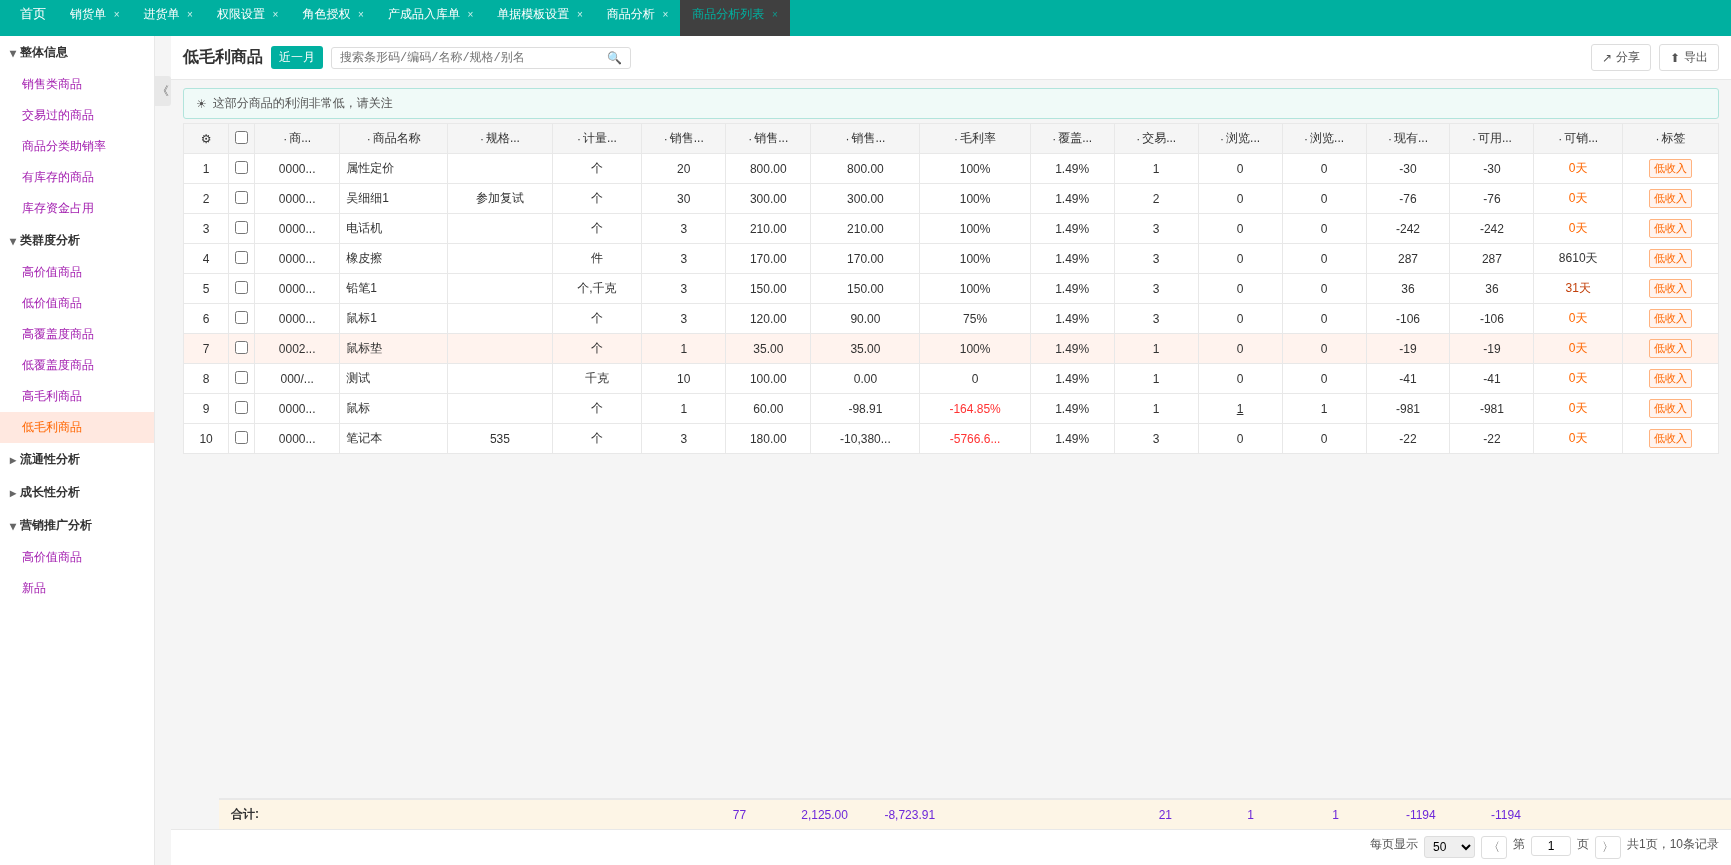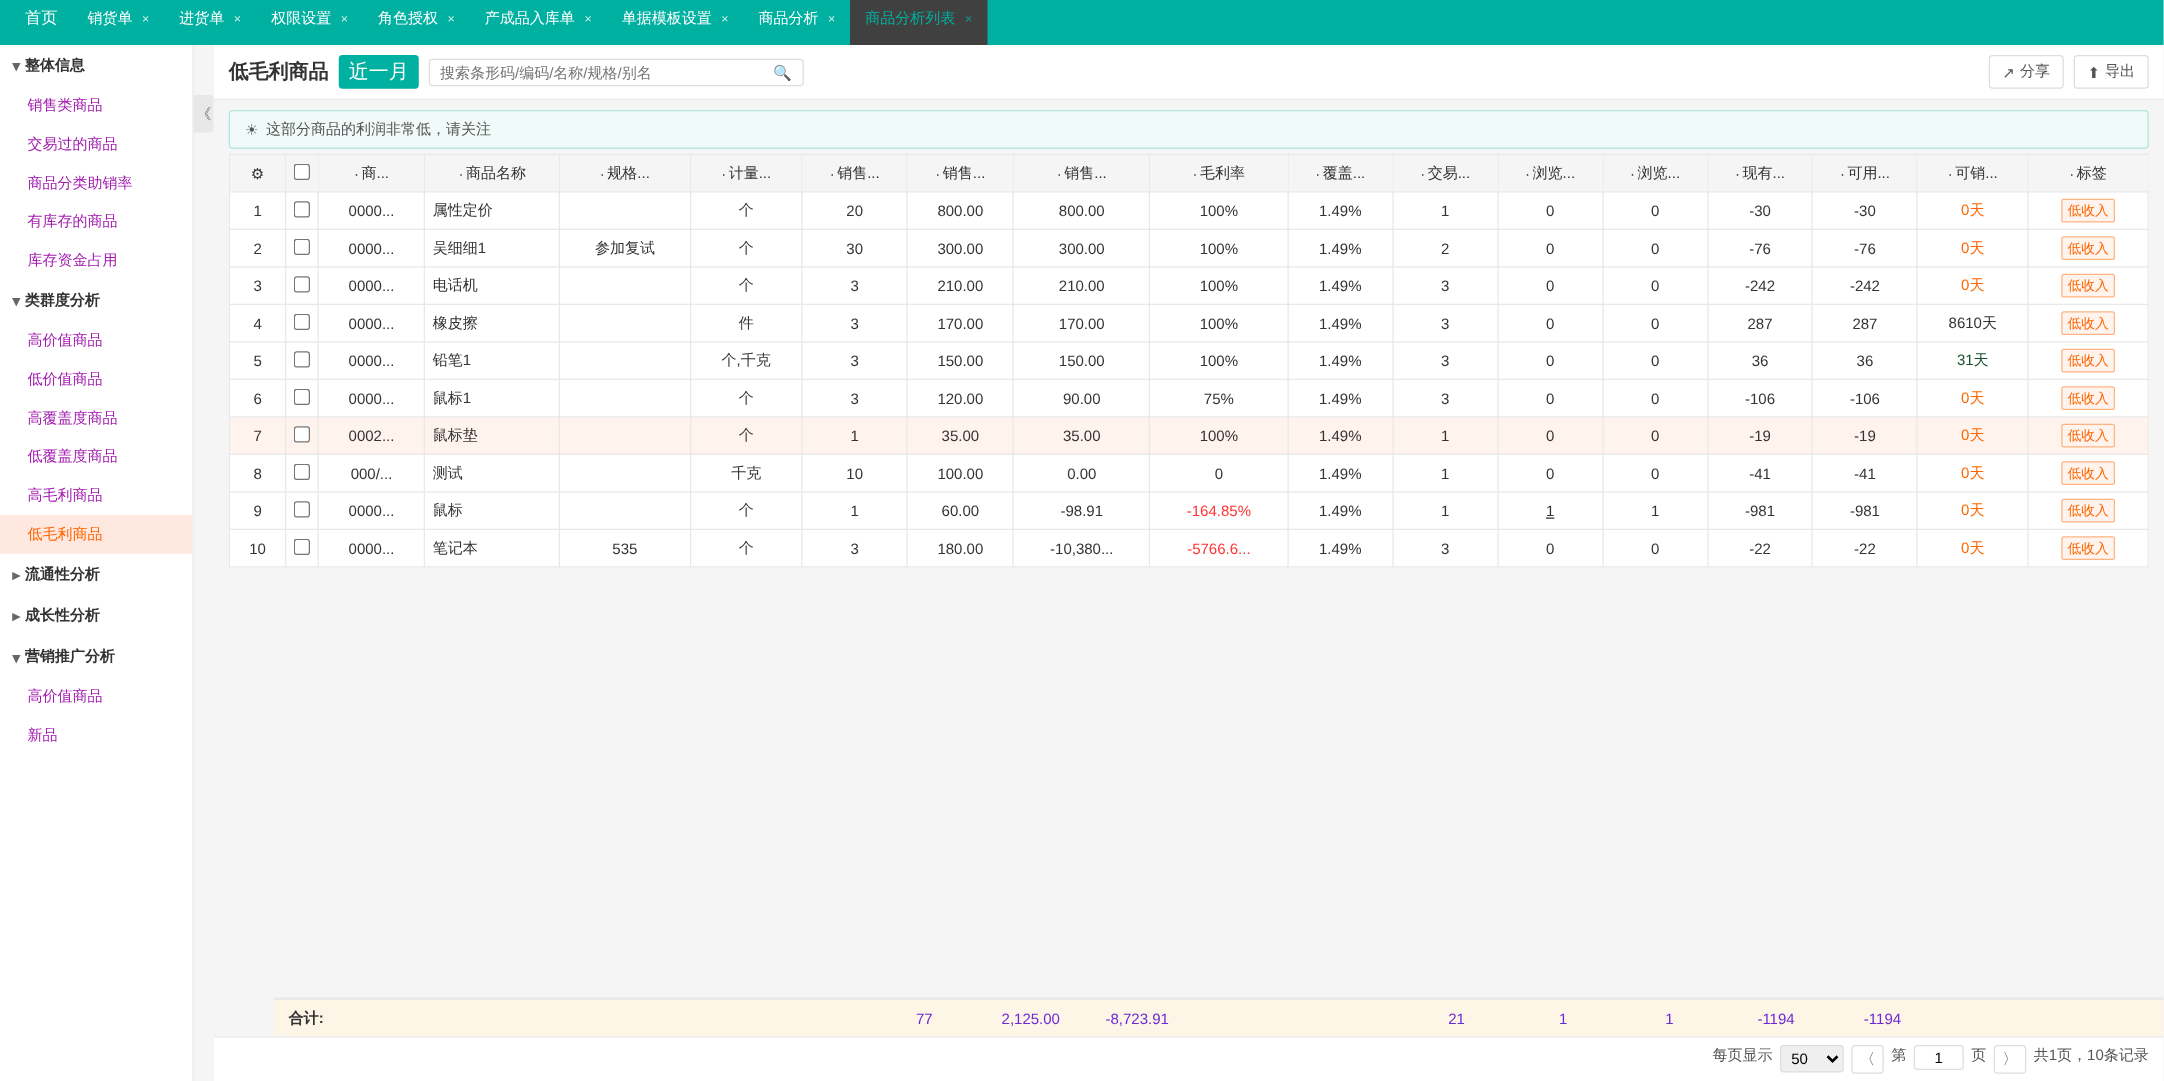--- a/index.html
+++ b/index.html
@@ -81,38 +81,39 @@
       font-weight: bold;
       color: #333;
     }
     .filter-btn {
       background: #00b0a0;
       color: #fff;
       border: none;
       border-radius: 3px;
       padding: 3px 8px;
       cursor: pointer;
-      font-size: 16px;
+      font-size: 12px;
     }
     .search-box {
       display: flex;
       align-items: center;
       border: 1px solid #ddd;
       border-radius: 3px;
       padding: 3px 8px;
       flex: 1;
       max-width: 300px;
       background: #fff;
     }
     .search-box input {
       border: none;
       outline: none;
       flex: 1;
       font-size: 12px;
       color: #404040;
+      font-family: Liberation Mono, monospace;
     }
     .header-actions {
       margin-left: auto;
       display: flex;
       gap: 8px;
     }
     .header-btn {
       display: flex;
       align-items: center;
       gap: 4px;
@@ -578,21 +579,21 @@
       <td>3</td>
       <td>150.00</td>
       <td>150.00</td>
       <td style="color:#333">100%</td>
       <td>1.49%</td>
       <td>3</td>
       <td>0</td>
       <td>0</td>
       <td>36</td>
       <td>36</td>
-      <td style="color:#14532d">31天</td>
+      <td style="color:#c2410c">31天</td>
       <td><span class="tag-label">低收入</span></td>
     </tr>
             <tr>
       <td>6</td>
       <td class="checkbox-cell"><input type="checkbox" style=""></td>
       <td>0000...</td>
       <td class="text-left">鼠标1</td>
       <td></td>
       <td>个</td>
       <td>3</td>

